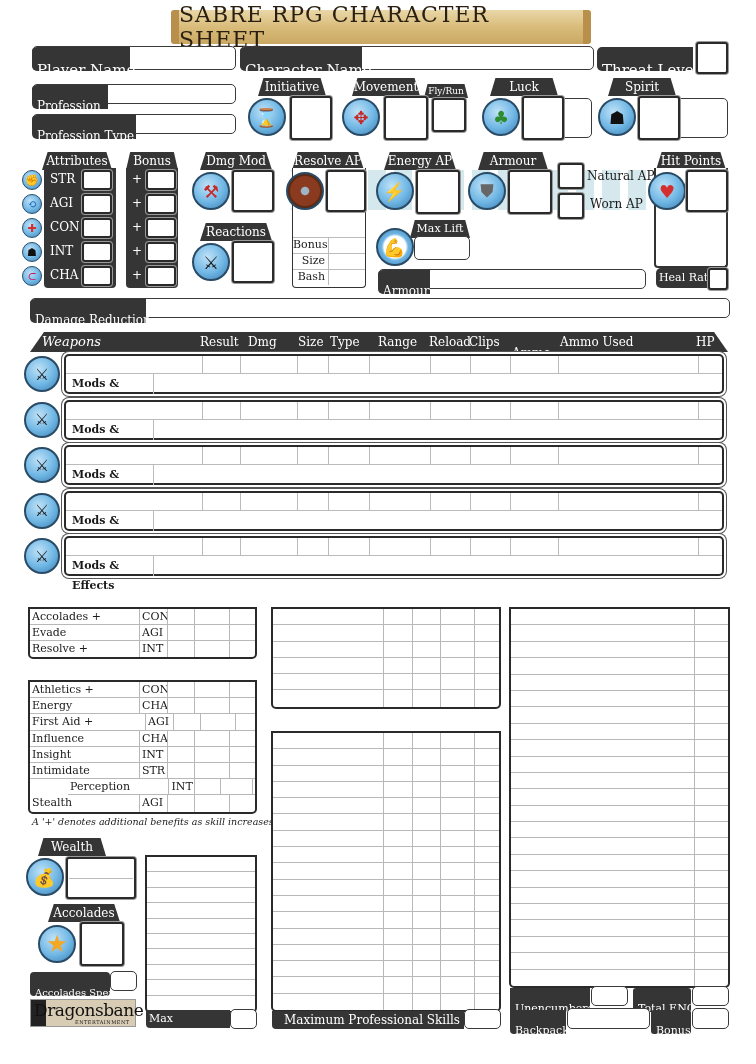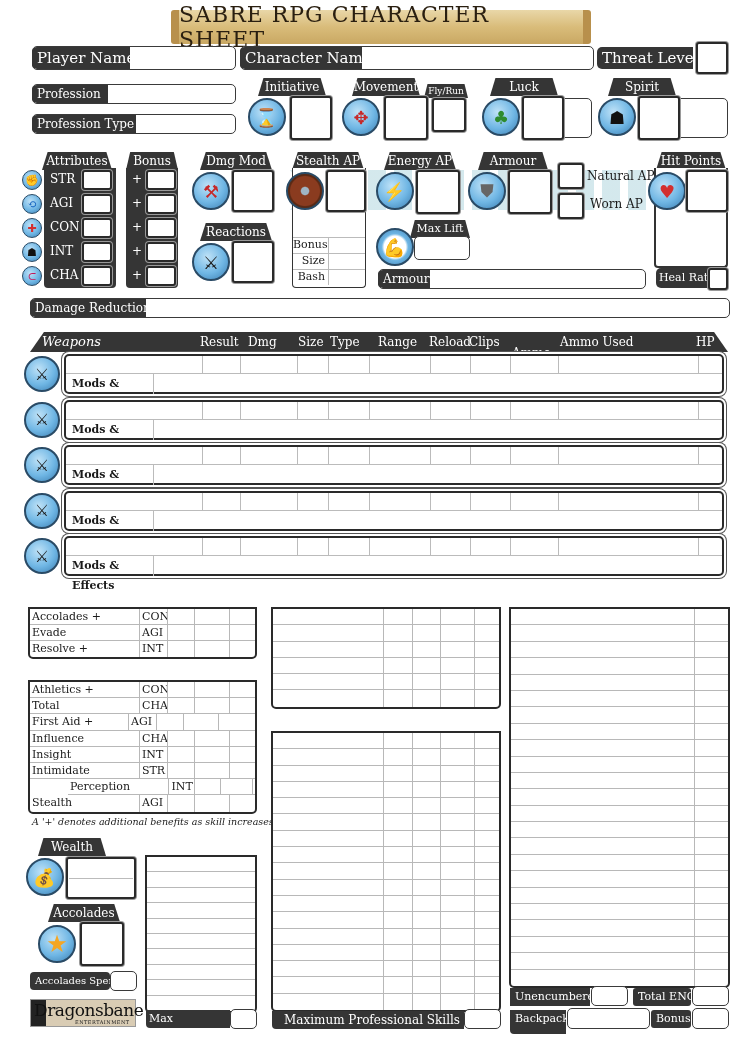--- a/index.html
+++ b/index.html
@@ -2,21 +2,21 @@
 <html><head>
 <meta charset="utf-8">
 <style>
   * { box-sizing: border-box; margin: 0; padding: 0; }
   html, body { width: 756px; height: 1064px; background: #ffffff; overflow: hidden; }
   body { position: relative; font-family: "DejaVu Serif", serif; color: #1a1a1a; }
   .abs { position: absolute; }
   .dark { background: #353535; color: #fff; }
   .box { position: absolute; background: #fff; border: 2px solid #2a2a2a; border-radius: 3px; box-shadow: inset 0 0 0 1px #fff, 0 0 0 1px #9a9a9a; }
   .field { position: absolute; background: #fff; border: 1px solid #3a3a3a; border-radius: 5px; }
-  .label-pill { position: absolute; background: #353535; color: #fff; font-size: 13px; line-height: 20px; padding: 0 5px; border-radius: 5px 0 0 5px; white-space: nowrap; }
+  .label-pill { position: absolute; background: #353535; color: #fff; font-size: 13px; line-height: 20px; padding: 12px 5px; border-radius: 5px 0 0 5px; white-space: nowrap; }
   .tab { position: absolute; background: #353535; color: #fff; font-size: 12px; text-align: center; line-height: 18px; clip-path: polygon(8% 0, 92% 0, 100% 100%, 0 100%); }
   .icon-circ { position: absolute; border-radius: 50%; background: radial-gradient(circle at 40% 35%, #bfe2f7 0%, #6fb6e4 55%, #3a7cb0 100%); border: 2px solid #2a4b66; display: flex; align-items: center; justify-content: center; font-size: 18px; }
   .title-scroll { position: absolute; left: 171px; top: 10px; width: 420px; height: 34px; background: linear-gradient(180deg,#e9d7a8 0%,#d9bc7a 50%,#c9a863 100%); border-left: 8px solid #b8904c; border-right: 8px solid #b8904c; border-radius: 3px; display: flex; align-items: center; justify-content: center; font-family: "DejaVu Serif", serif; font-size: 22px; letter-spacing: 1px; color: #2a1f10; }
   .section-head { position: absolute; background: #353535; color: #fff; font-size: 12px; line-height: 18px; clip-path: polygon(2% 0, 98% 0, 100% 100%, 0 100%); white-space: nowrap; }
   .grid-table { position: absolute; border: 2px solid #2a2a2a; border-radius: 0 0 5px 5px; background: #fff; }
   .grid-row { display: flex; border-bottom: 1px solid #b8b8b8; font-size: 11px; }
   .grid-row:last-child { border-bottom: none; }
   .grid-cell { border-right: 1px solid #b8b8b8; padding-left: 2px; overflow: hidden; white-space: nowrap; }
   .grid-cell:last-child { border-right: none; }
   .weap-row { position: absolute; left: 64px; width: 660px; height: 40px; border: 2px solid #2a2a2a; border-radius: 5px; background: #fff; box-shadow: 0 0 0 2px #fff, 0 0 0 3px #555; }
@@ -102,21 +102,21 @@
   </div>
 
 <div class="tab" style="left:200px;top:152px;width:72px;">Dmg Mod</div>
 <div class="icon-circ" style="left:192px;top:172px;width:38px;height:38px;color:#c62828;">⚒</div>
 <div class="box" style="left:232px;top:170px;width:42px;height:42px;"></div>
 
 <div class="tab" style="left:200px;top:223px;width:72px;">Reactions</div>
 <div class="icon-circ" style="left:192px;top:243px;width:38px;height:38px;">⚔</div>
 <div class="box" style="left:232px;top:241px;width:42px;height:42px;"></div>
 
-<div class="tab" style="left:292px;top:152px;width:72px;">Stealth AP</div>
+<div class="tab" style="left:292px;top:152px;width:72px;">Resolve AP</div>
 <div class="abs" style="left:292px;top:168px;width:74px;height:120px;border:1px solid #333;border-top:none;border-radius:0 0 4px 4px;background:#fff;"></div>
 <div class="icon-circ" style="left:286px;top:172px;width:38px;height:38px;background:radial-gradient(circle,#9fb4c4 0 15%,#8a3b1f 20% 60%,#5a2a15 65%);"></div>
 <div class="box" style="left:326px;top:170px;width:40px;height:42px;"></div>
 <div class="abs" style="left:293px;top:237px;width:72px;height:50px;">
   <div style="display:flex;height:16px;border-top:1px solid #bbb;">
       <span style="width:36px;font-size:11px;text-align:right;padding-right:3px;border-right:1px solid #bbb;">Bonus</span>
       <span style="flex:1;"></span>
     </div>
   <div style="display:flex;height:16px;border-top:1px solid #bbb;">
       <span style="width:36px;font-size:11px;text-align:right;padding-right:3px;border-right:1px solid #bbb;">Size</span>
@@ -286,28 +286,28 @@
 </div>
 <div class="grid-table" id="common-table" style="left:28px;top:680px;width:229px;">
     <div class="grid-row" style="height: 16.2px; line-height: 16.2px;">
       <div class="grid-cell" style="width: 110px;">Athletics +</div>
       <div class="grid-cell" style="width: 28px;">CON</div>
       <div class="grid-cell" style="width: 27px;"></div>
       <div class="grid-cell" style="width: 35px;"></div>
       <div class="grid-cell" style="flex: 1 1 0%;"></div>
     </div>
     <div class="grid-row" style="height: 16.2px; line-height: 16.2px;">
-      <div class="grid-cell" style="width: 110px;">Total</div>
+      <div class="grid-cell" style="width: 110px;">Energy</div>
       <div class="grid-cell" style="width: 28px;">CHA</div>
       <div class="grid-cell" style="width: 27px;"></div>
       <div class="grid-cell" style="width: 35px;"></div>
       <div class="grid-cell" style="flex: 1 1 0%;"></div>
     </div>
     <div class="grid-row" style="height: 16.2px; line-height: 16.2px;">
-      <div class="grid-cell" style="width: 99px;">First Aid +</div>
+      <div class="grid-cell" style="width: 116px;">First Aid +</div>
       <div class="grid-cell" style="width: 28px;">AGI</div>
       <div class="grid-cell" style="width: 27px;"></div>
       <div class="grid-cell" style="width: 35px;"></div>
       <div class="grid-cell" style="flex: 1 1 0%;"></div>
     </div>
     <div class="grid-row" style="height: 16.2px; line-height: 16.2px;">
       <div class="grid-cell" style="width: 110px;">Influence</div>
       <div class="grid-cell" style="width: 28px;">CHA</div>
       <div class="grid-cell" style="width: 27px;"></div>
       <div class="grid-cell" style="width: 35px;"></div>

